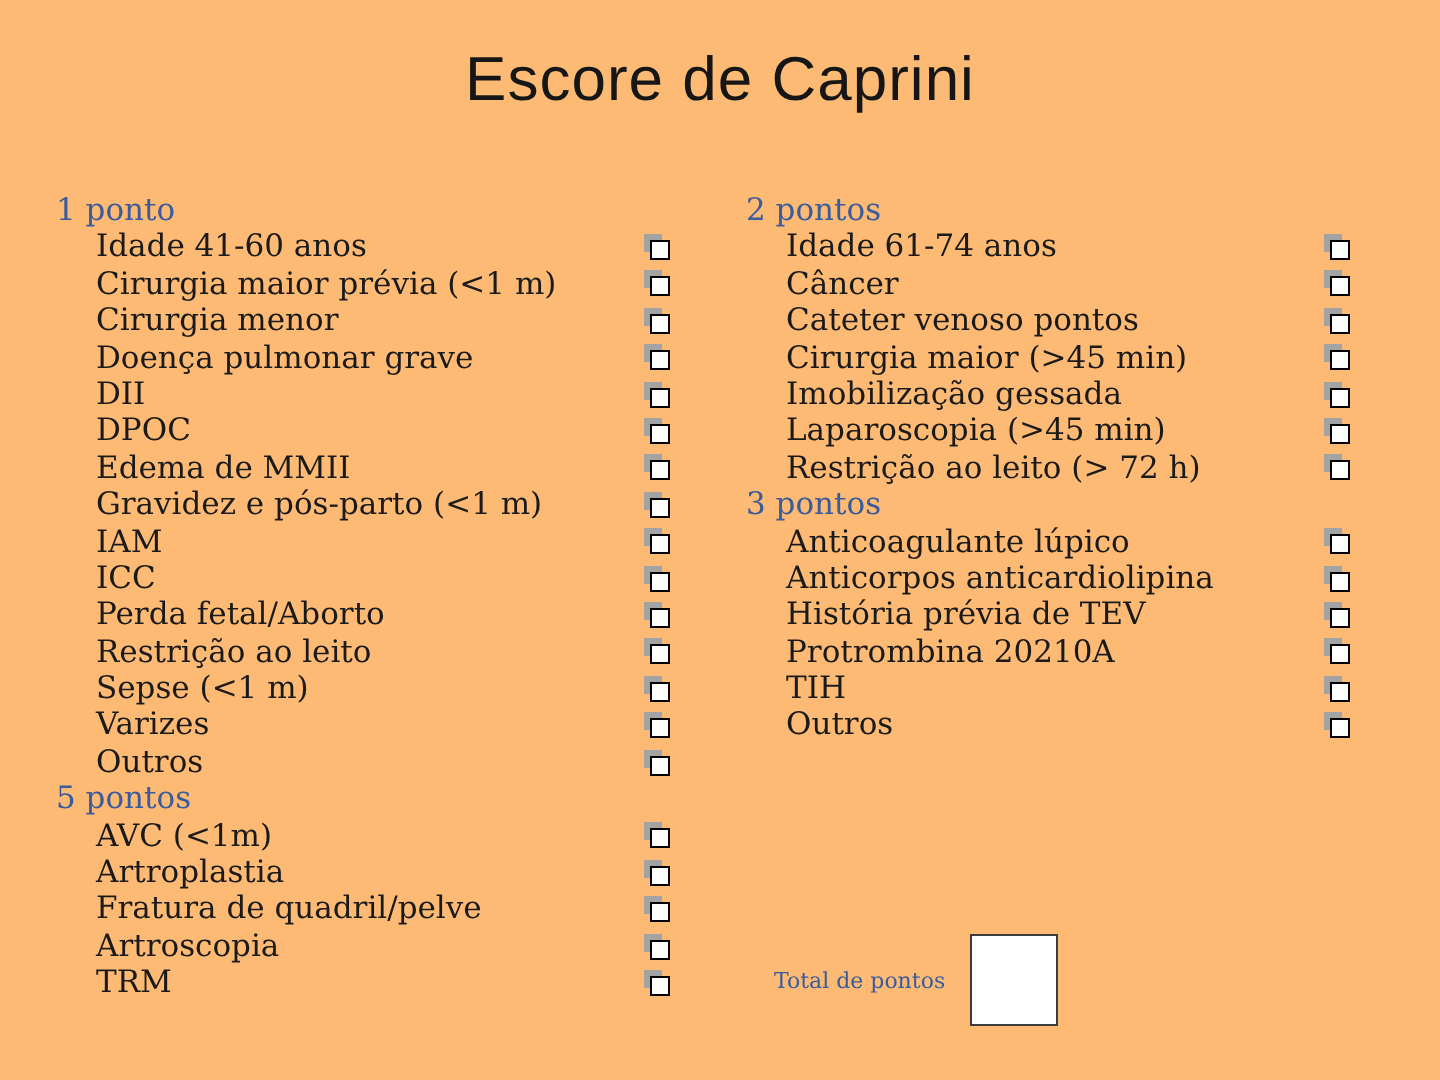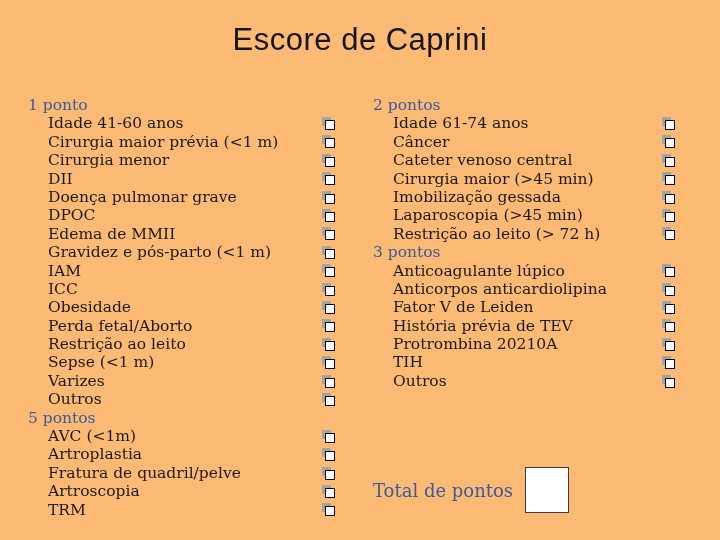--- a/index.html
+++ b/index.html
@@ -57,24 +57,25 @@
     width:8px;height:8px;
     background:#ffffff;
     border:1.5px solid var(--cb-border,#000000);
   }
   .total-row{
     position:absolute;left:373px;top:464px;
     height:52px;
     display:flex;align-items:center;
   }
   .total-label{
-    font-size:18px;
+    font-size:11px;
     color:var(--accent,#3a5b9c);
     margin-right:12px;
     white-space:nowrap;
+    margin-left:14px;
   }
   .total-box{
     display:inline-block;
     width:44px;height:46px;
     border:1px solid #3c3c3c;
     background:#ffffff;
     box-sizing:border-box;
     text-align:center;
     line-height:46px;
     font-size:16px;
@@ -103,34 +104,34 @@
         </span>
       </div>
       <div class="row">
         <span class="item-label">Cirurgia menor</span>
         <span class="checkbox">
           <span class="cb-shadow"></span>
           <span class="cb-box"></span>
         </span>
       </div>
       <div class="row">
+        <span class="item-label">Doença pulmonar grave</span>
+        <span class="checkbox">
+          <span class="cb-shadow"></span>
+          <span class="cb-box"></span>
+        </span>
+      </div>
+      <div class="row">
         <span class="item-label">DII</span>
         <span class="checkbox">
           <span class="cb-shadow"></span>
           <span class="cb-box"></span>
         </span>
       </div>
       <div class="row">
-        <span class="item-label">Doença pulmonar grave</span>
-        <span class="checkbox">
-          <span class="cb-shadow"></span>
-          <span class="cb-box"></span>
-        </span>
-      </div>
-      <div class="row">
         <span class="item-label">DPOC</span>
         <span class="checkbox">
           <span class="cb-shadow"></span>
           <span class="cb-box"></span>
         </span>
       </div>
       <div class="row">
         <span class="item-label">Edema de MMII</span>
         <span class="checkbox">
           <span class="cb-shadow"></span>
@@ -146,27 +147,20 @@
       </div>
       <div class="row">
         <span class="item-label">IAM</span>
         <span class="checkbox">
           <span class="cb-shadow"></span>
           <span class="cb-box"></span>
         </span>
       </div>
       <div class="row">
         <span class="item-label">ICC</span>
-        <span class="checkbox">
-          <span class="cb-shadow"></span>
-          <span class="cb-box"></span>
-        </span>
-      </div>
-      <div class="row">
-        <span class="item-label">Obesidade</span>
         <span class="checkbox">
           <span class="cb-shadow"></span>
           <span class="cb-box"></span>
         </span>
       </div>
       <div class="row">
         <span class="item-label">Perda fetal/Aborto</span>
         <span class="checkbox">
           <span class="cb-shadow"></span>
           <span class="cb-box"></span>
@@ -247,21 +241,21 @@
         </span>
       </div>
       <div class="row">
         <span class="item-label">Câncer</span>
         <span class="checkbox">
           <span class="cb-shadow"></span>
           <span class="cb-box"></span>
         </span>
       </div>
       <div class="row">
-        <span class="item-label">Cateter venoso central</span>
+        <span class="item-label">Cateter venoso pontos</span>
         <span class="checkbox">
           <span class="cb-shadow"></span>
           <span class="cb-box"></span>
         </span>
       </div>
       <div class="row">
         <span class="item-label">Cirurgia maior (&gt;45 min)</span>
         <span class="checkbox">
           <span class="cb-shadow"></span>
           <span class="cb-box"></span>
@@ -291,27 +285,20 @@
       <div class="sec-header">3 pontos</div>
       <div class="row">
         <span class="item-label">Anticoagulante lúpico</span>
         <span class="checkbox">
           <span class="cb-shadow"></span>
           <span class="cb-box"></span>
         </span>
       </div>
       <div class="row">
         <span class="item-label">Anticorpos anticardiolipina</span>
-        <span class="checkbox">
-          <span class="cb-shadow"></span>
-          <span class="cb-box"></span>
-        </span>
-      </div>
-      <div class="row">
-        <span class="item-label">Fator V de Leiden</span>
         <span class="checkbox">
           <span class="cb-shadow"></span>
           <span class="cb-box"></span>
         </span>
       </div>
       <div class="row">
         <span class="item-label">História prévia de TEV</span>
         <span class="checkbox">
           <span class="cb-shadow"></span>
           <span class="cb-box"></span>

